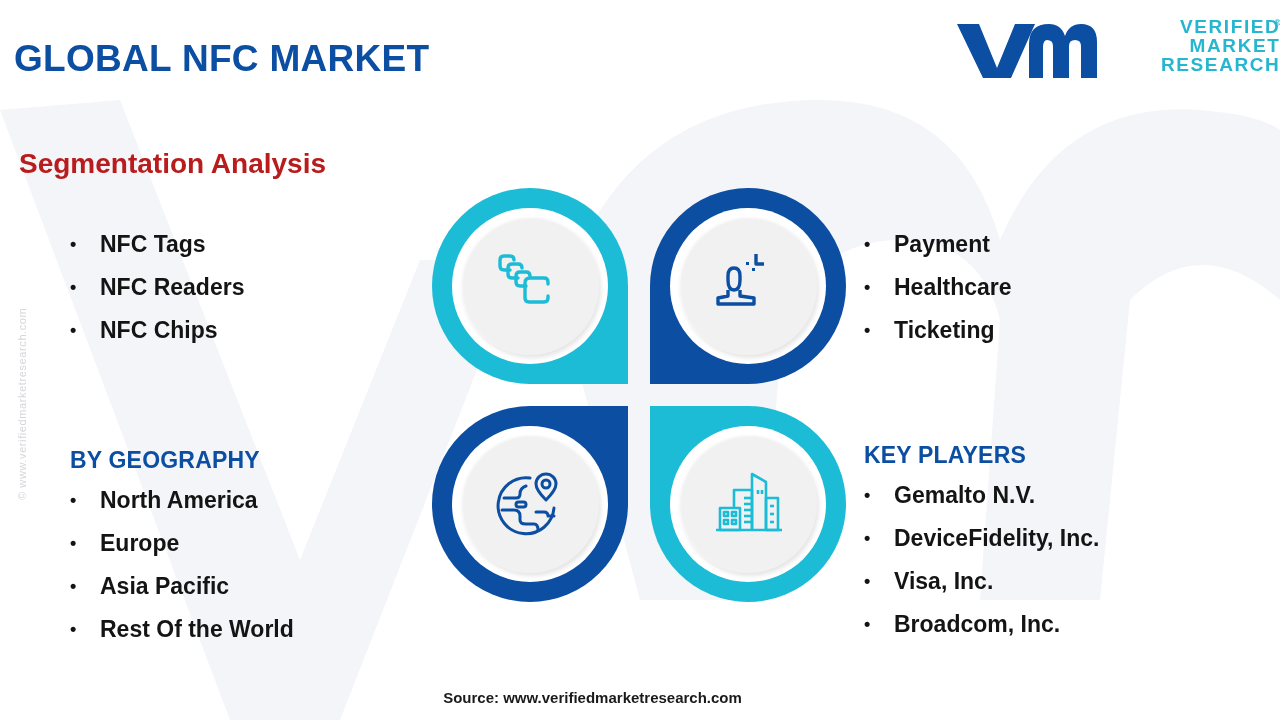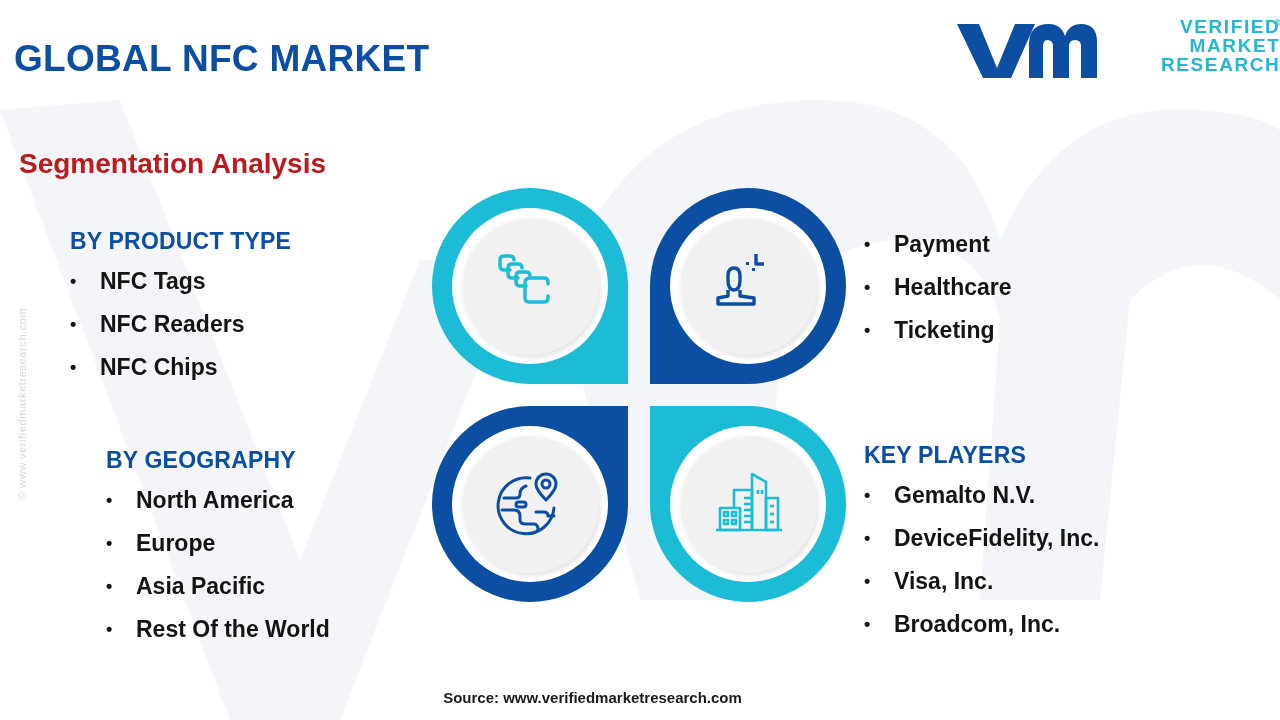--- a/index.html
+++ b/index.html
@@ -24,21 +24,21 @@
     font-size: 28px; font-weight: 700; color: #b91c1c;
   }
 
   .section { position: absolute; z-index: 2; }
   .section h3 { font-size: 23px; font-weight: 700; color: #0b4ea2; margin-bottom: 10px; letter-spacing: 0.2px; }
   .section ul { list-style: none; }
   .section li { font-size: 23px; color: #141414; height: 43px; line-height: 33px; position: relative; padding-left: 30px; font-weight: bold; }
   .section li::before { content: "\2022"; position: absolute; left: 0; top: 0; font-size: 18px; }
 
   .sec-product { left: 70px; top: 228px; }
-  .sec-geo { left: 70px; top: 447px; margin-left: 36px; }
+  .sec-geo { left: 70px; top: 447px; }
   .sec-app { left: 864px; top: 228px; }
   .sec-players { left: 864px; top: 442px; }
 
   .petal { position: absolute; width: 196px; height: 196px; z-index: 2; }
   .petal .inner-white {
     position: absolute; left: 20px; top: 20px; width: 156px; height: 156px; border-radius: 50%;
     background: #ffffff;
   }
   .petal .inner-disc {
     position: absolute; left: 29px; top: 29px; width: 138px; height: 138px; border-radius: 50%;
@@ -80,21 +80,20 @@
   <div>MARKET</div>
   <div>RESEARCH</div>
   <span class="reg">®</span>
 </div>
 
 <div class="subtitle">Segmentation Analysis</div>
 
 <div class="side-note">© www.verifiedmarketresearch.com</div>
 
 <div class="section sec-product">
-  <h3>BY PRODUCT TYPE</h3>
   <ul>
     <li>NFC Tags</li>
     <li>NFC Readers</li>
     <li>NFC Chips</li>
   </ul>
 </div>
 
 <div class="section sec-geo">
   <h3>BY GEOGRAPHY</h3>
   <ul>

